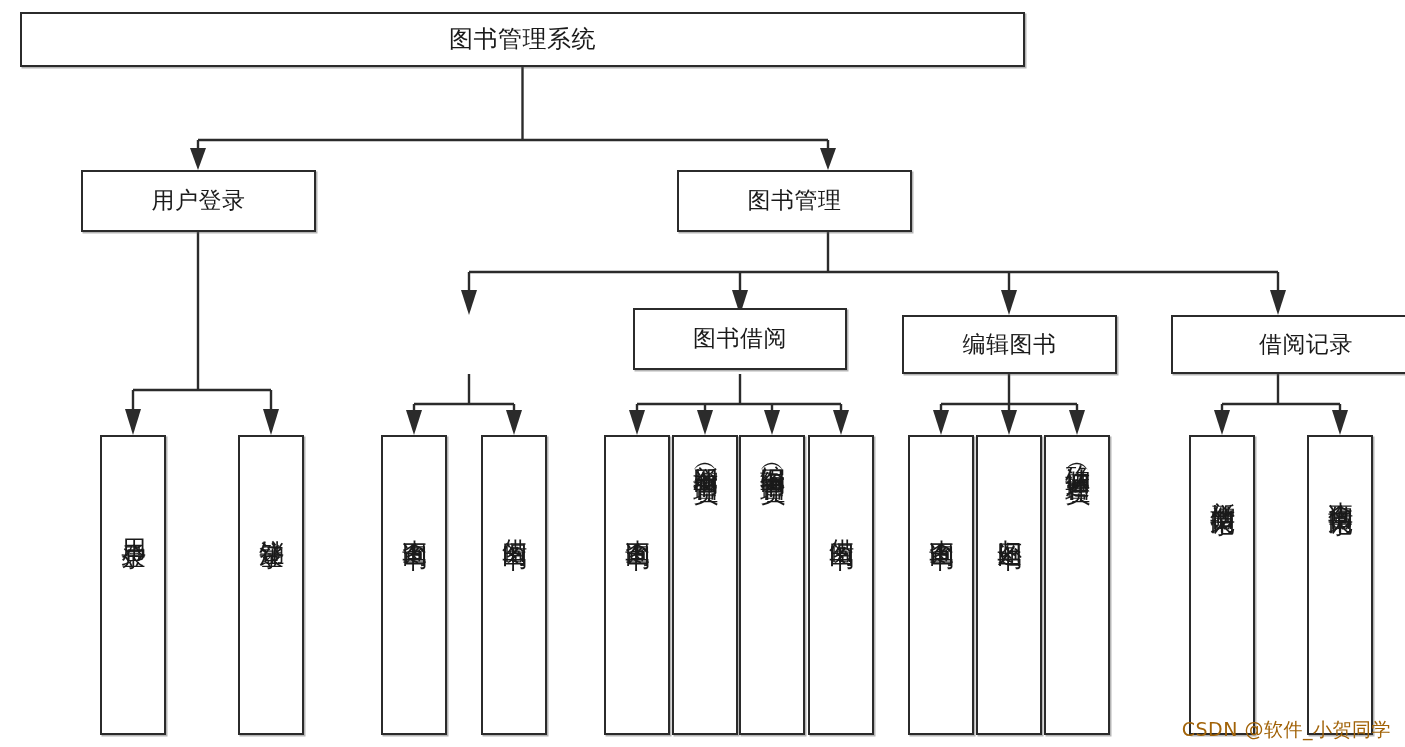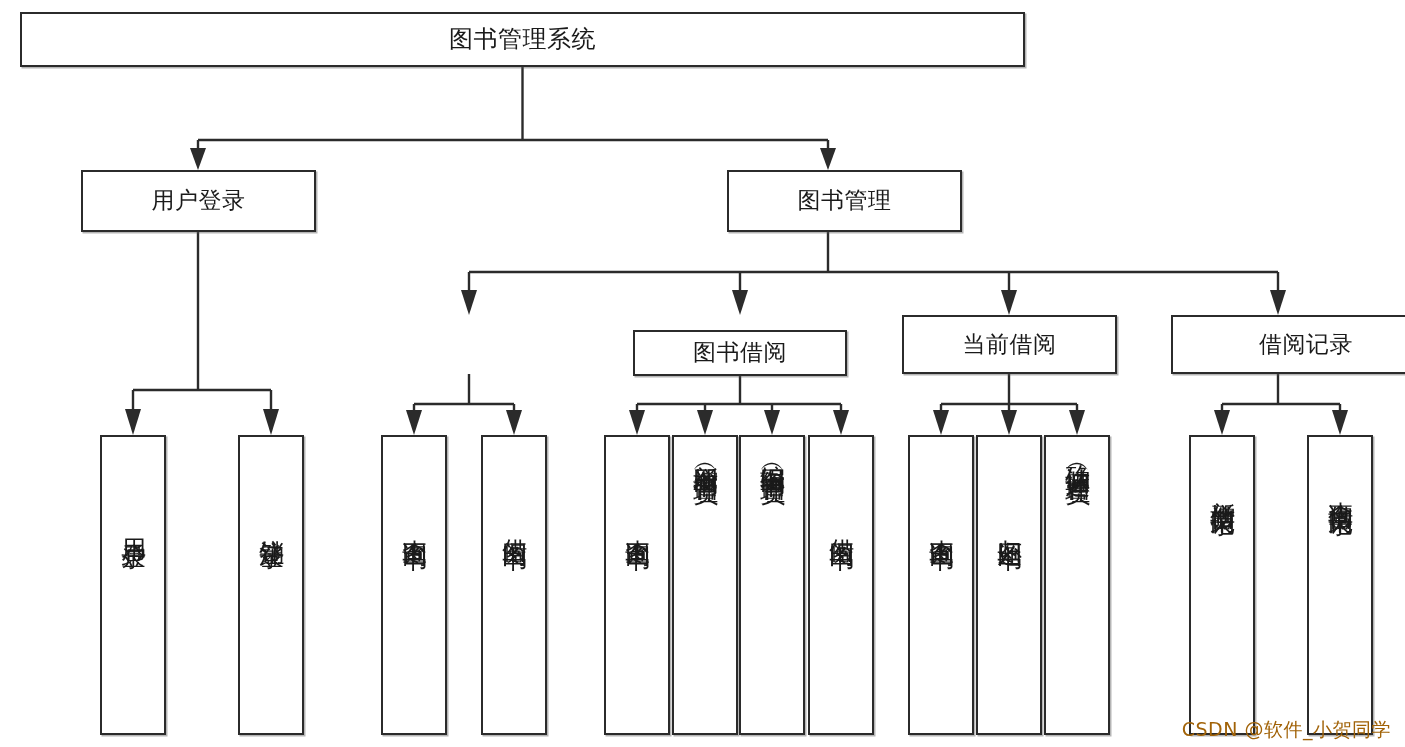--- a/index.html
+++ b/index.html
@@ -125,29 +125,29 @@
     <polygon points="1340,435 1332,410 1348,410" fill="#2b2b2b" stroke="none"></polygon>
   </svg>
 
   <div class="node h" id="n-root" style="left:20px;top:12px;width:1005px;height:55px;">
     <span class="lbl">图书管理系统</span>
   </div>
 
   <div class="node h" style="left:81px;top:170px;width:235px;height:62px;">
     <span class="lbl">用户登录</span>
   </div>
-  <div class="node h" style="left:727px;top:170px;width:235px;height:62px;">
+  <div class="node h" style="left:677px;top:170px;width:235px;height:62px;">
     <span class="lbl">图书管理</span>
   </div>
 
-  <div class="node h" style="left:633px;top:330px;width:214px;height:46px;">
+  <div class="node h" style="left:633px;top:308px;width:214px;height:62px;">
     <span class="lbl">图书借阅</span>
   </div>
   <div class="node h" style="left:902px;top:315px;width:215px;height:59px;">
-    <span class="lbl">当前借阅</span>
+    <span class="lbl">编辑图书</span>
   </div>
   <div class="node h" style="left:1171px;top:315px;width:246px;height:59px;padding-left:24px;">
     <span class="lbl">借阅记录</span>
   </div>
 
   <div class="node v" style="left:100px;top:435px;width:66px;height:300px;padding-top:82px;">
     <span class="lbl">用户登录</span>
   </div>
   <div class="node v" style="left:238px;top:435px;width:66px;height:300px;padding-top:82px;">
     <span class="lbl">注销登录</span>

